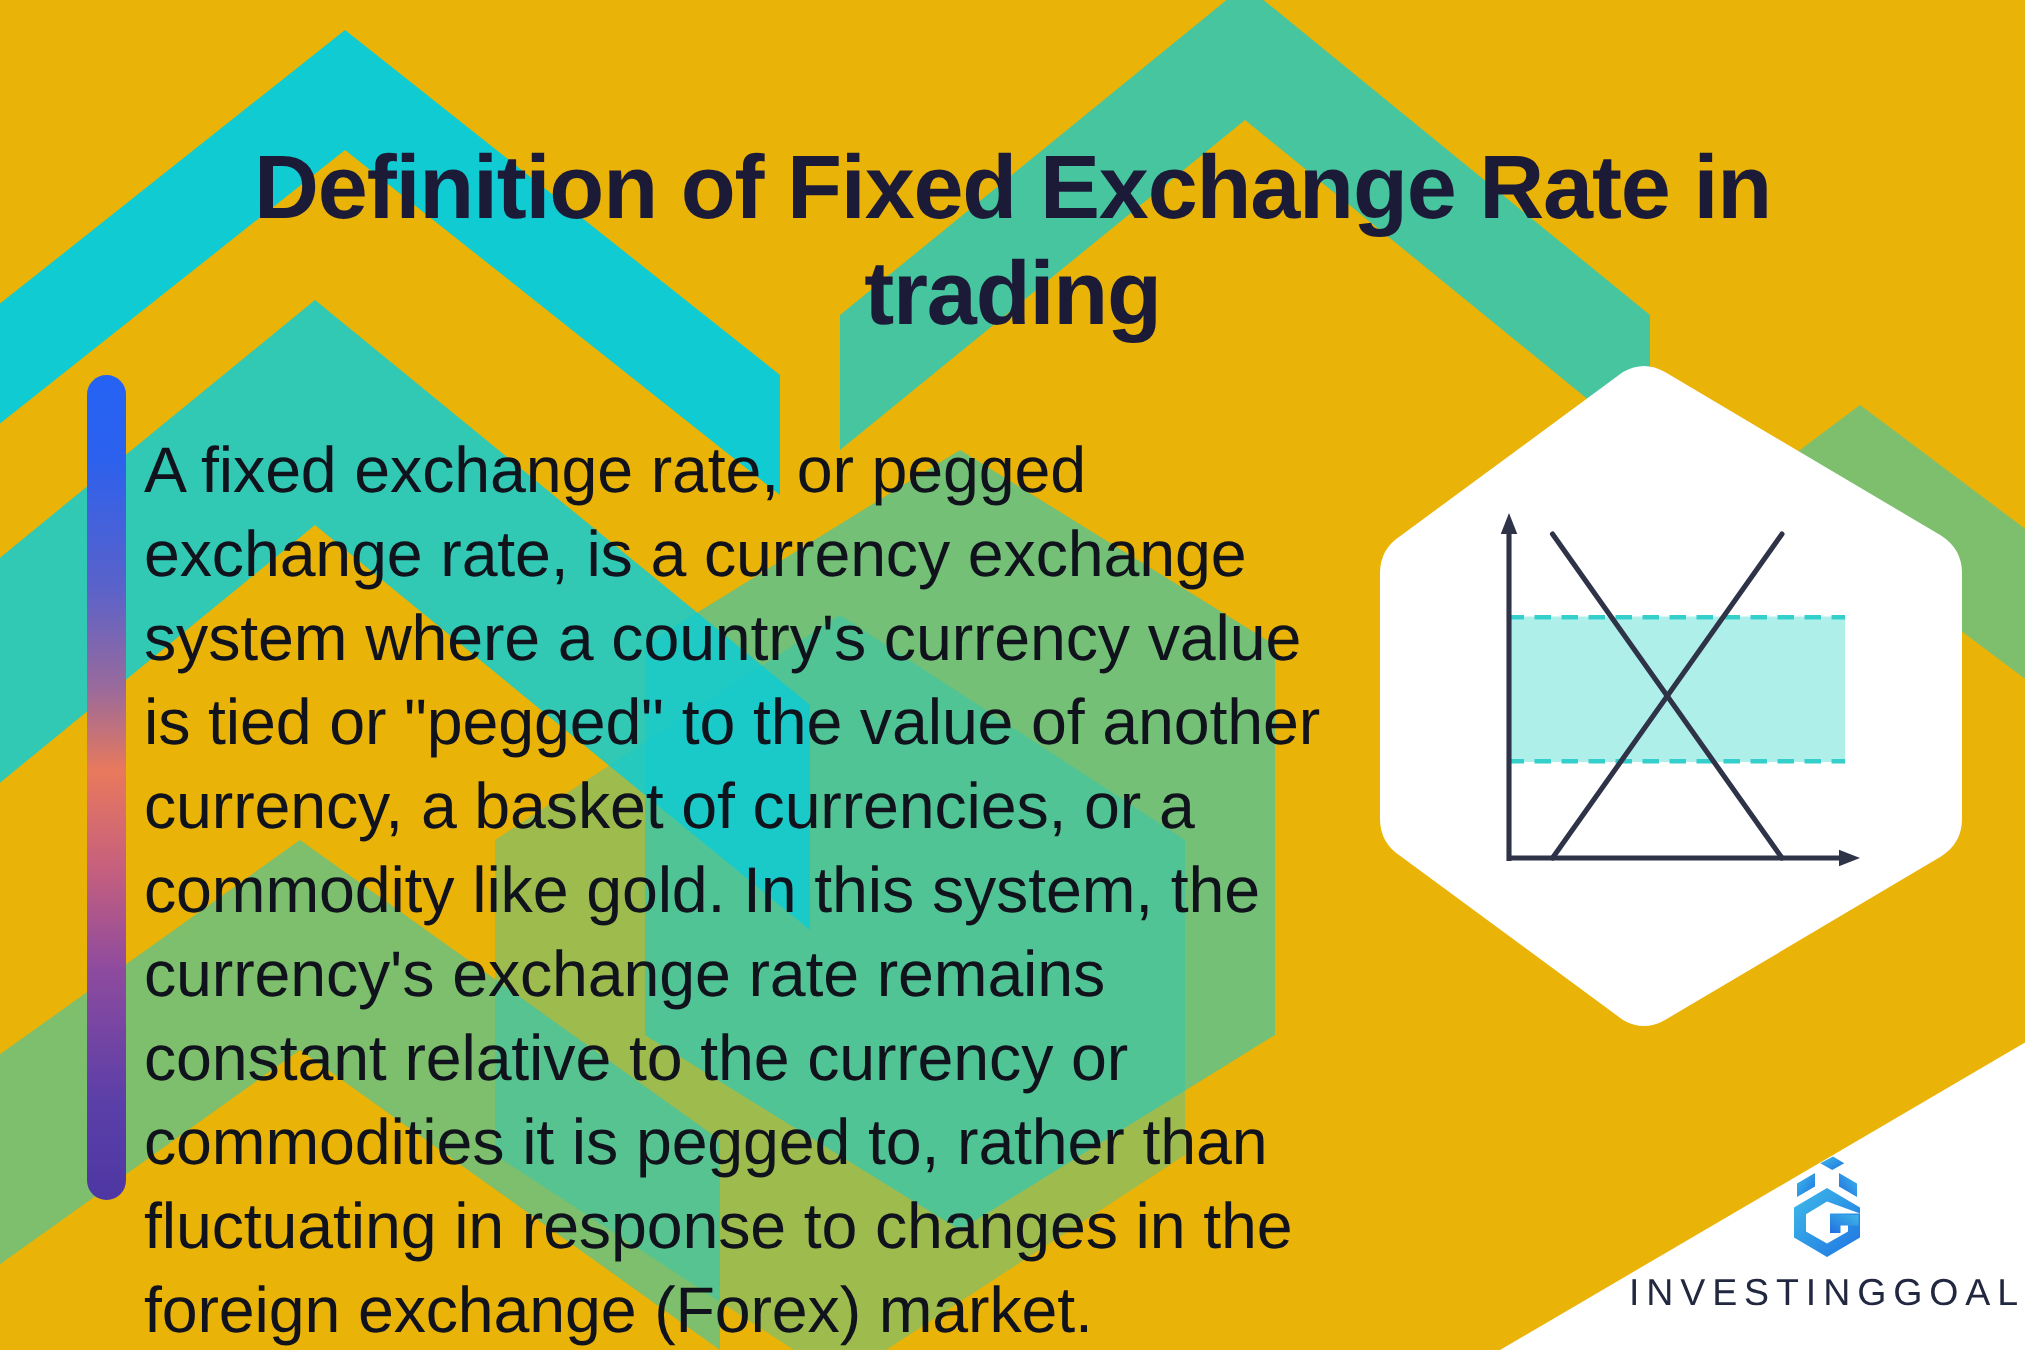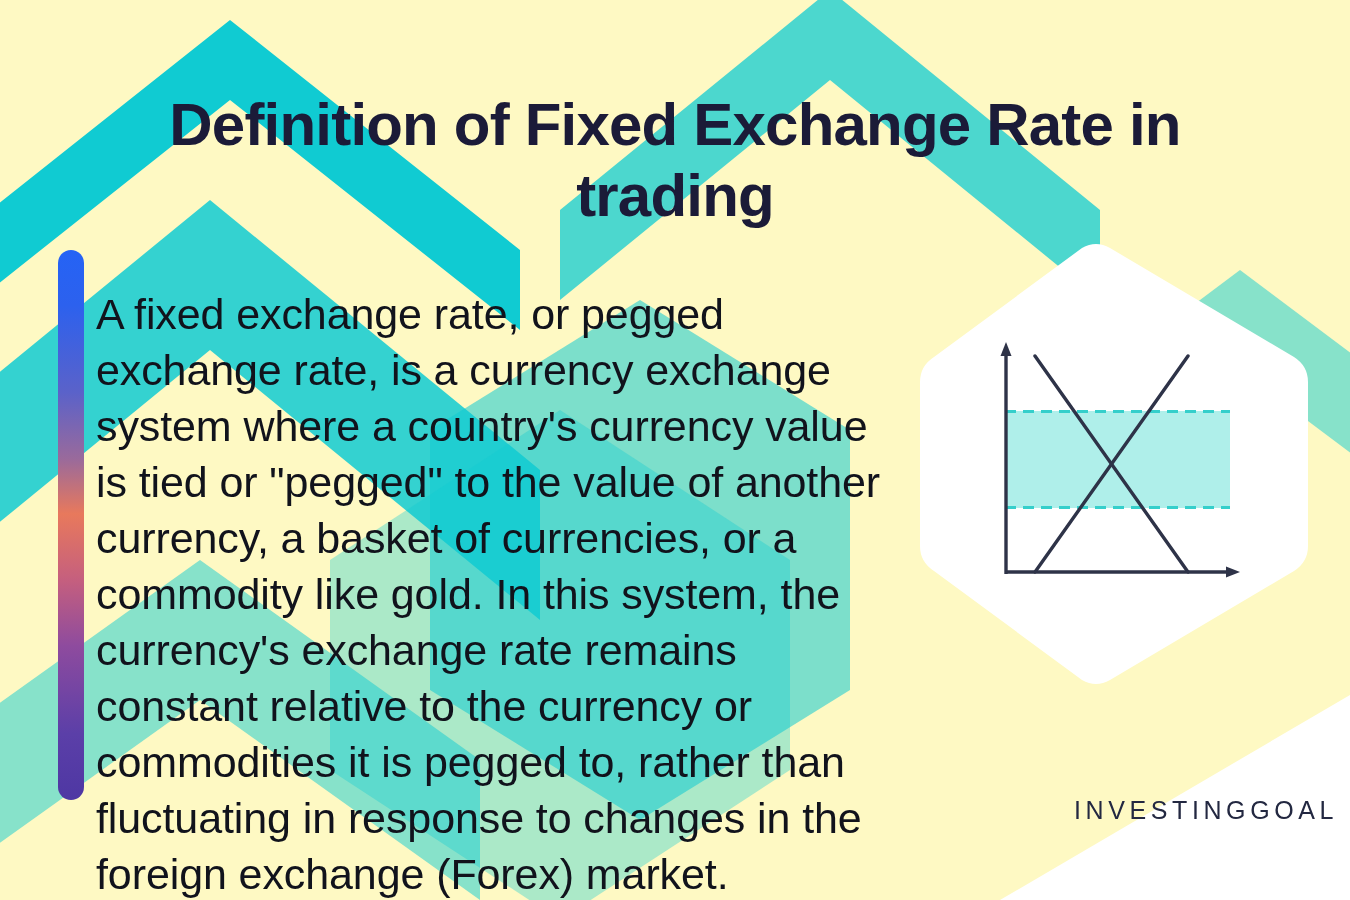--- a/index.html
+++ b/index.html
@@ -10,21 +10,21 @@
     width: 1350px;
     height: 900px;
     font-family: "Liberation Sans", sans-serif;
     overflow: hidden;
   }
 
   #canvas {
     position: relative;
     width: 1350px;
     height: 900px;
-    background: #fef9c3;
+    background: #eab308;
     overflow: hidden;
   }
 
   
   #bg-pattern {
     position: absolute;
     inset: 0;
     width: 1350px;
     height: 900px;
     pointer-events: none;
@@ -95,27 +95,27 @@
     position: absolute;
     right: 0;
     bottom: 0;
     width: 350px;
     height: 205px;
     pointer-events: none;
   }
   #logo-block {
     position: absolute;
     right: 12px;
-    bottom: 28px;
+    bottom: 14px;
     width: 240px;
     height: 130px;
     display: flex;
-    flex-direction: row;
+    flex-direction: column;
     align-items: center;
-    justify-content: flex-end;
+    justify-content: center;
   }
   #logo-mark { display: block; }
   #logo-word {
     margin-top: 6px;
     font-size: 25px;
     letter-spacing: 4.6px;
     color: #232841;
     font-family: "Liberation Sans", sans-serif;
     font-weight: 400;
     white-space: nowrap;

